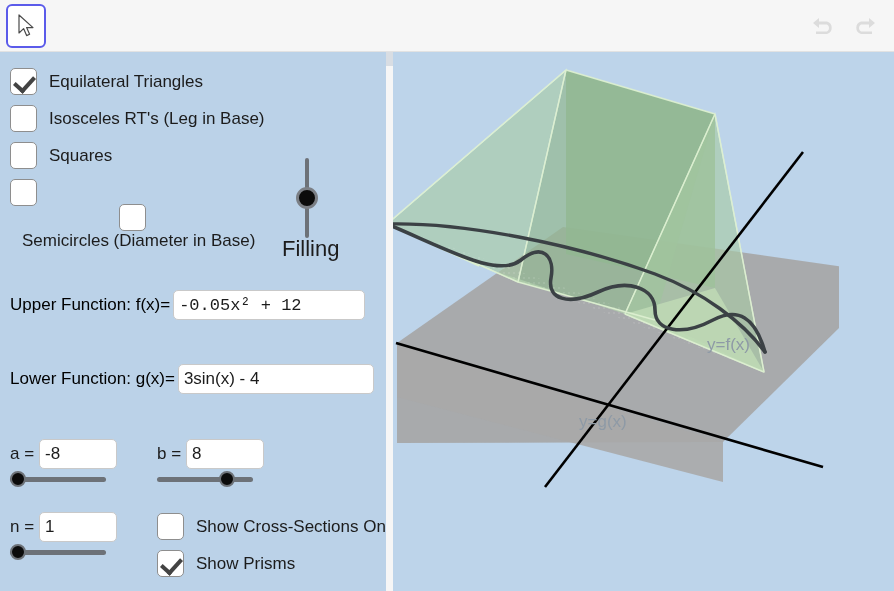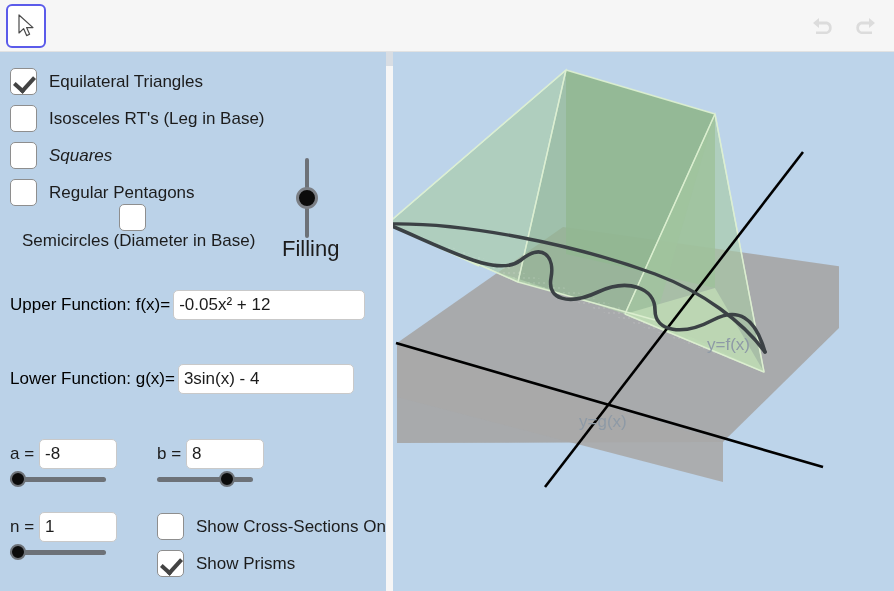--- a/index.html
+++ b/index.html
@@ -174,49 +174,48 @@
     <div class="cbrow" style="left:10px; top:16px;align-items:center;">
       <span class="cbox checked"></span>
       <span class="cblabel">Equilateral Triangles</span>
     </div>
 
     <div class="cbrow" style="left:10px; top:53px;">
       <span class="cbox"></span>
       <span class="cblabel">Isosceles RT's (Leg in Base)</span>
     </div>
 
-    <div class="cbrow" style="left:10px; top:90px;font-style:italic;">
+    <div class="cbrow" style="left:10px; top:90px;">
       <span class="cbox"></span>
       <span class="cblabel">Squares</span>
     </div>
 
     <div class="cbrow" style="left:10px; top:127px;">
       <span class="cbox"></span>
-      <span class="cblabel">Regular Pentagons</span>
     </div>
 
     <div class="cbrow" style="left:10px; top:152px;flex-direction:column;">
       <span class="cbox"></span>
       <span class="cblabel">Semicircles (Diameter in Base)</span>
     </div>
 
     <div id="filling-slider">
       <div id="filling-track"></div>
       <div id="filling-knob"></div>
     </div>
     <div id="filling-label">Filling</div>
 
     <div class="funcrow" style="left:10px; top:238px;">
       <span class="funclabel">Upper Function: f(x)=</span>
-      <input class="textfield" style="width: 192px; margin-left: 3px;" type="text" value="-0.05x² + 12">
+      <input class="textfield" style="width: 192px; margin-left: 3px; font-family: Liberation Mono, monospace;" type="text" value="-0.05x² + 12">
     </div>
 
     <div class="funcrow" style="left:10px; top:312px;">
       <span class="funclabel">Lower Function: g(x)=</span>
-      <input class="textfield" style="width: 176px; margin-left: 3px;" type="text" value="3sin(x) - 4">
+      <input class="textfield" style="width: 196px; margin-left: 3px;" type="text" value="3sin(x) - 4">
     </div>
 
     <div class="varblock" style="left:10px; top:387px;">
       <div class="varline">
         <span class="varlabel">a =</span>
         <input class="textfield" style="width: 78px; margin-left: 5px;" type="text" value="-8">
       </div>
       <div class="hslider" style="width:96px;">
         <div class="htrack" style="width:96px;"></div>
         <div class="hknob" style="left:0px;"></div>

